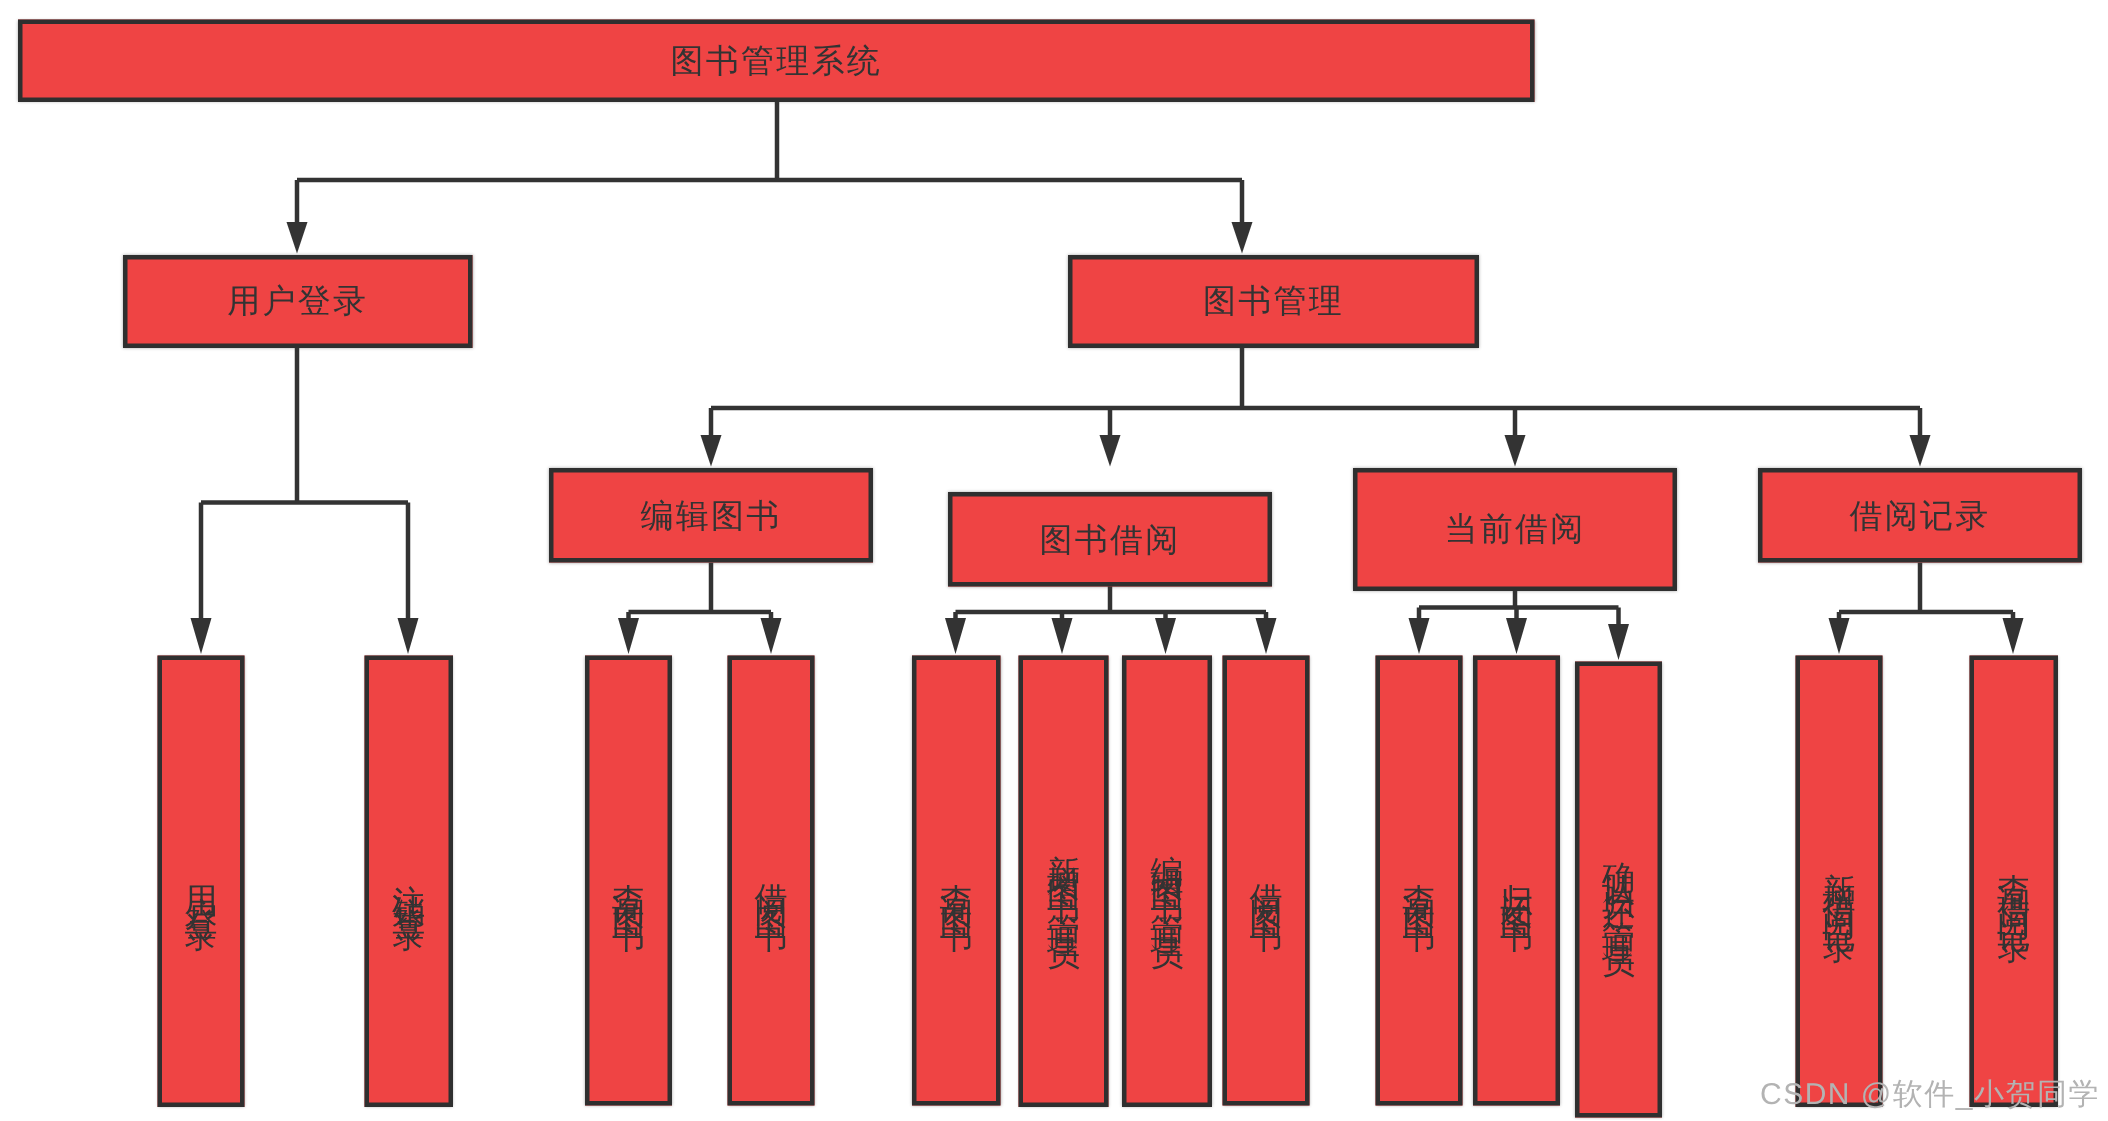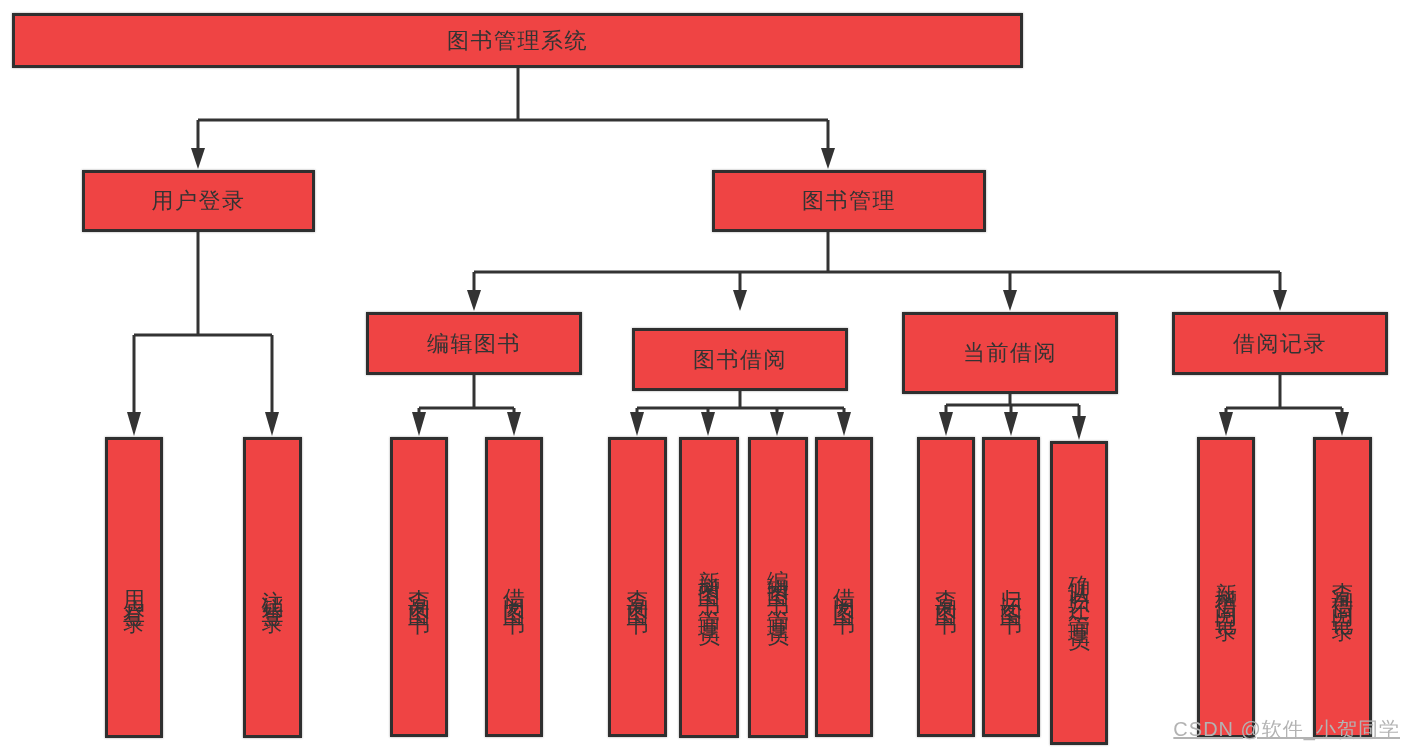--- a/index.html
+++ b/index.html
@@ -50,21 +50,20 @@
   }
   .watermark {
     position: absolute;
     right: 5px;
     bottom: 4px;
     font-size: 20px;
     color: #b3b3b3;
     letter-spacing: 1px;
     z-index: 5;
     white-space: nowrap;
-    text-decoration: underline;
   }
 </style>
 </head>
 <body>
 
 <div class="stage">
 
   <svg class="wires" viewBox="0 0 1405 747" xmlns="http://www.w3.org/2000/svg">
     <g stroke="#333333" stroke-width="3" fill="none">
 

